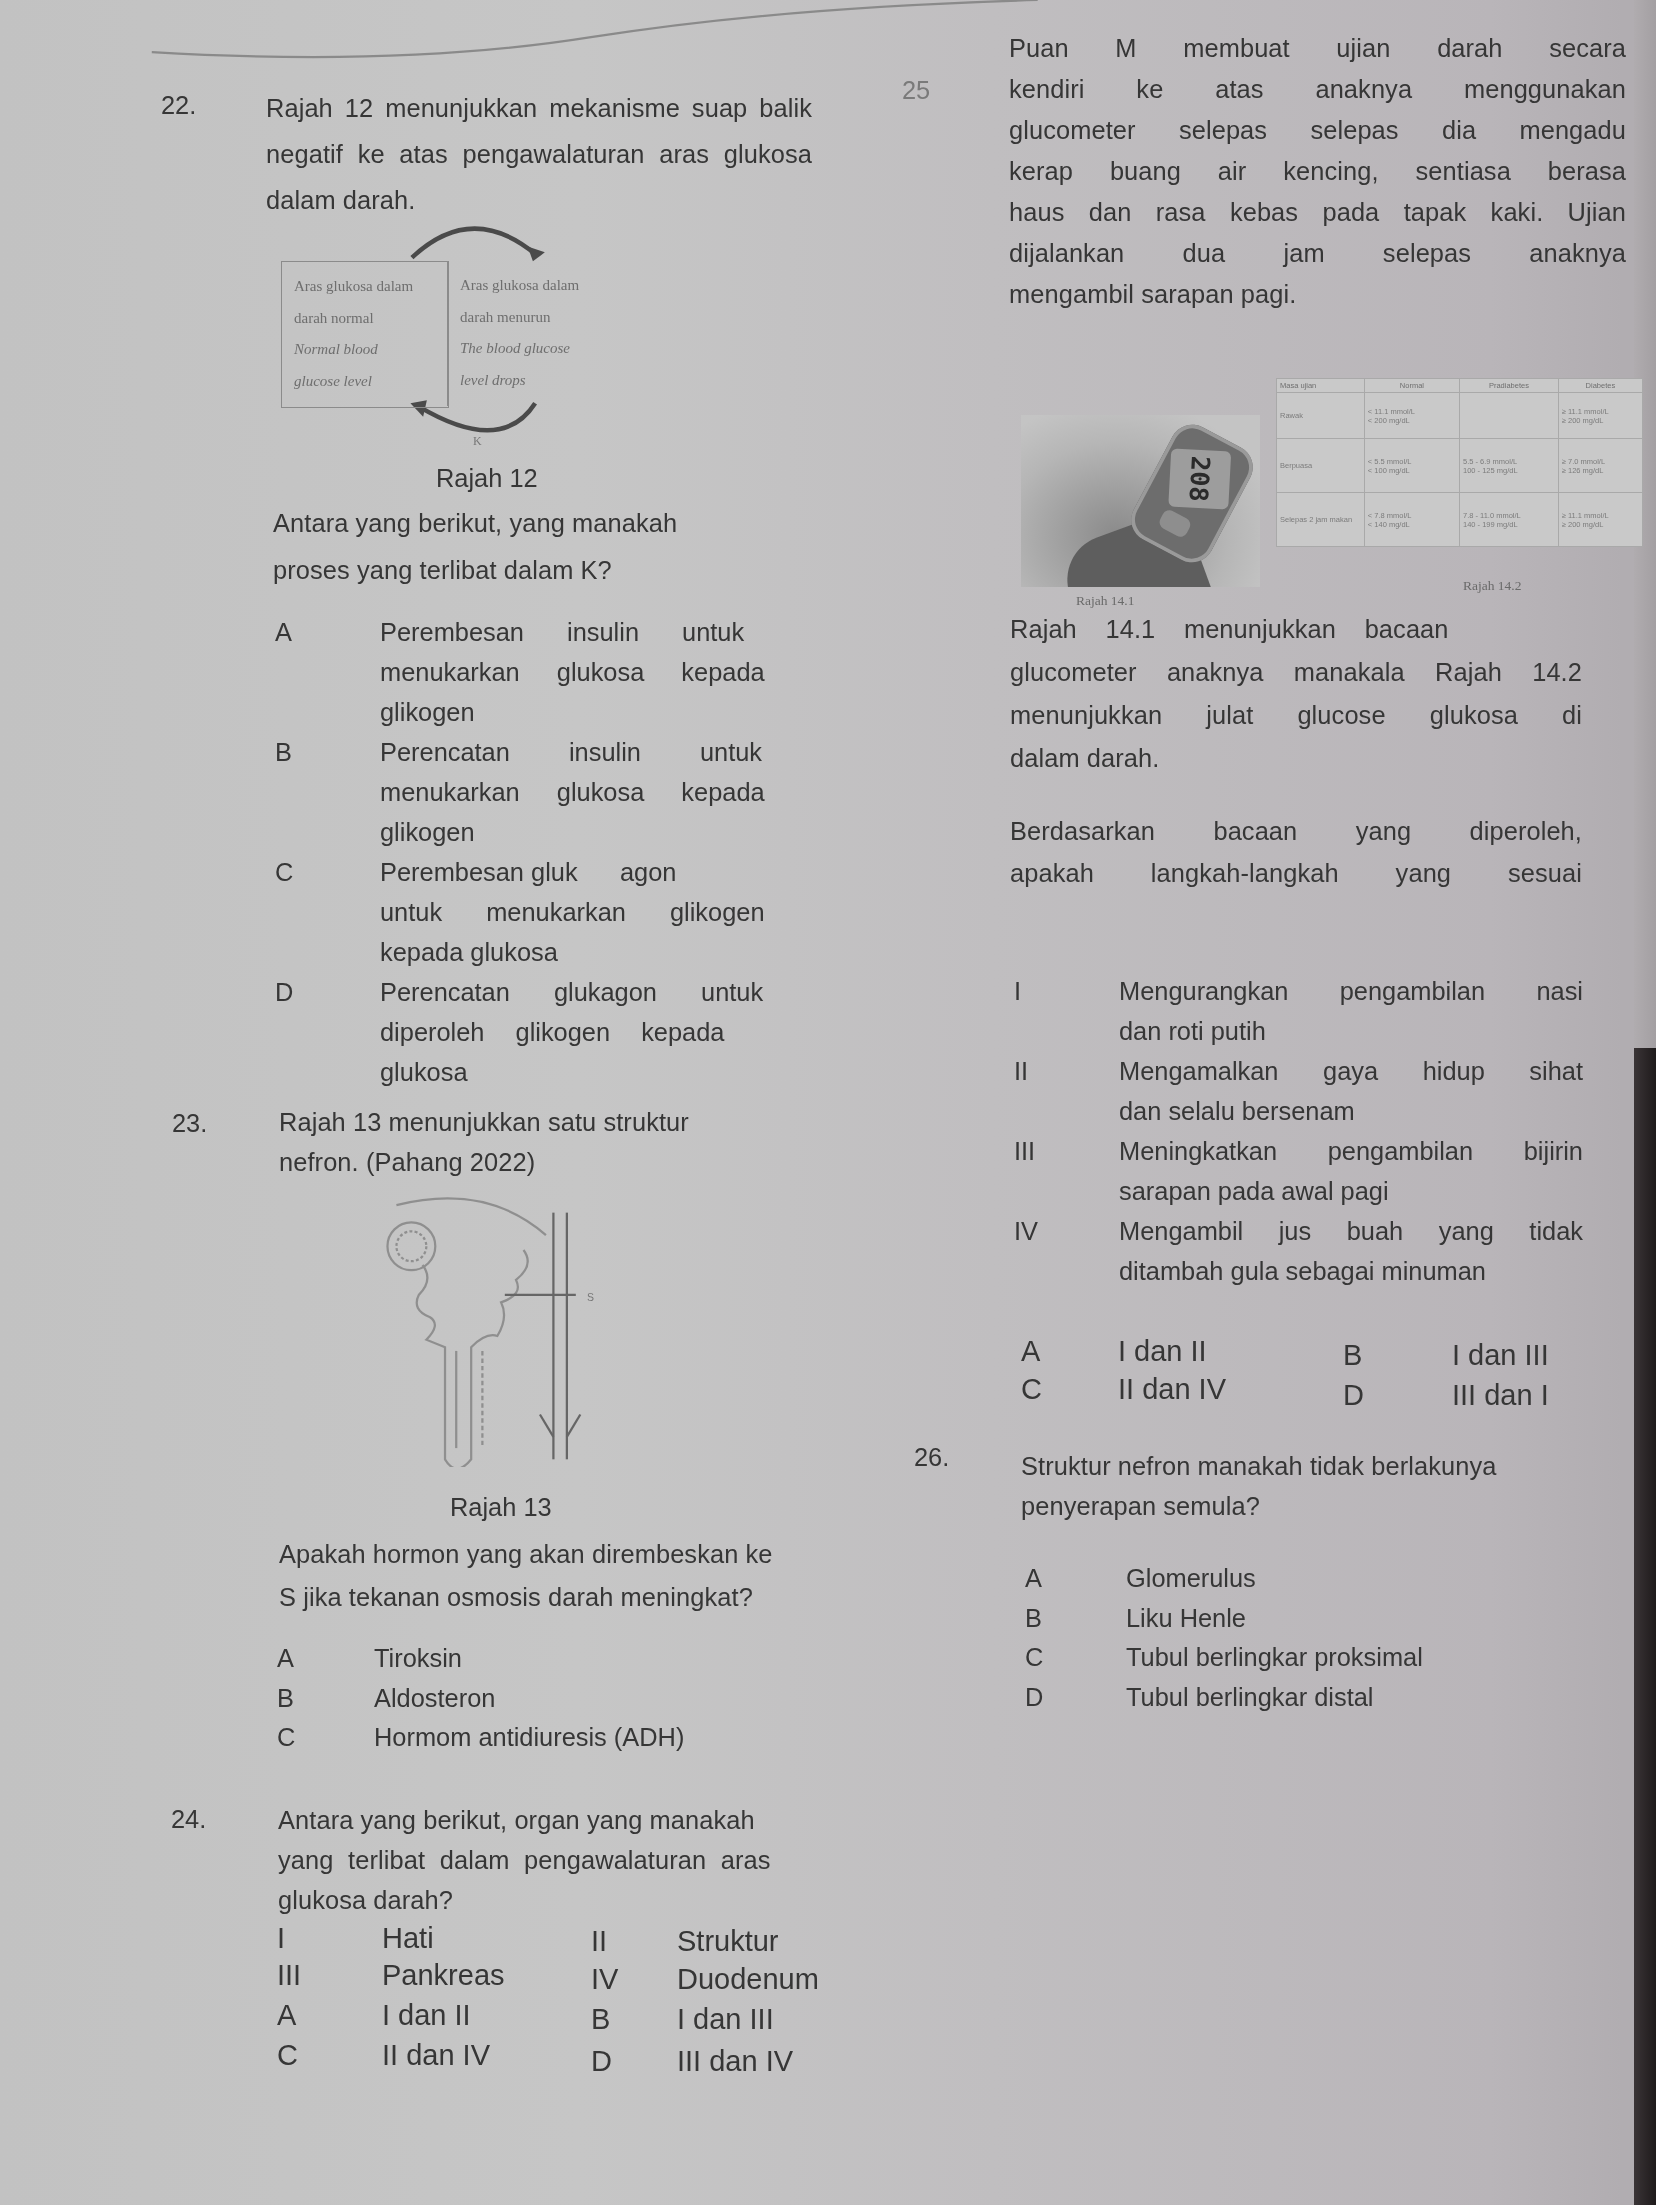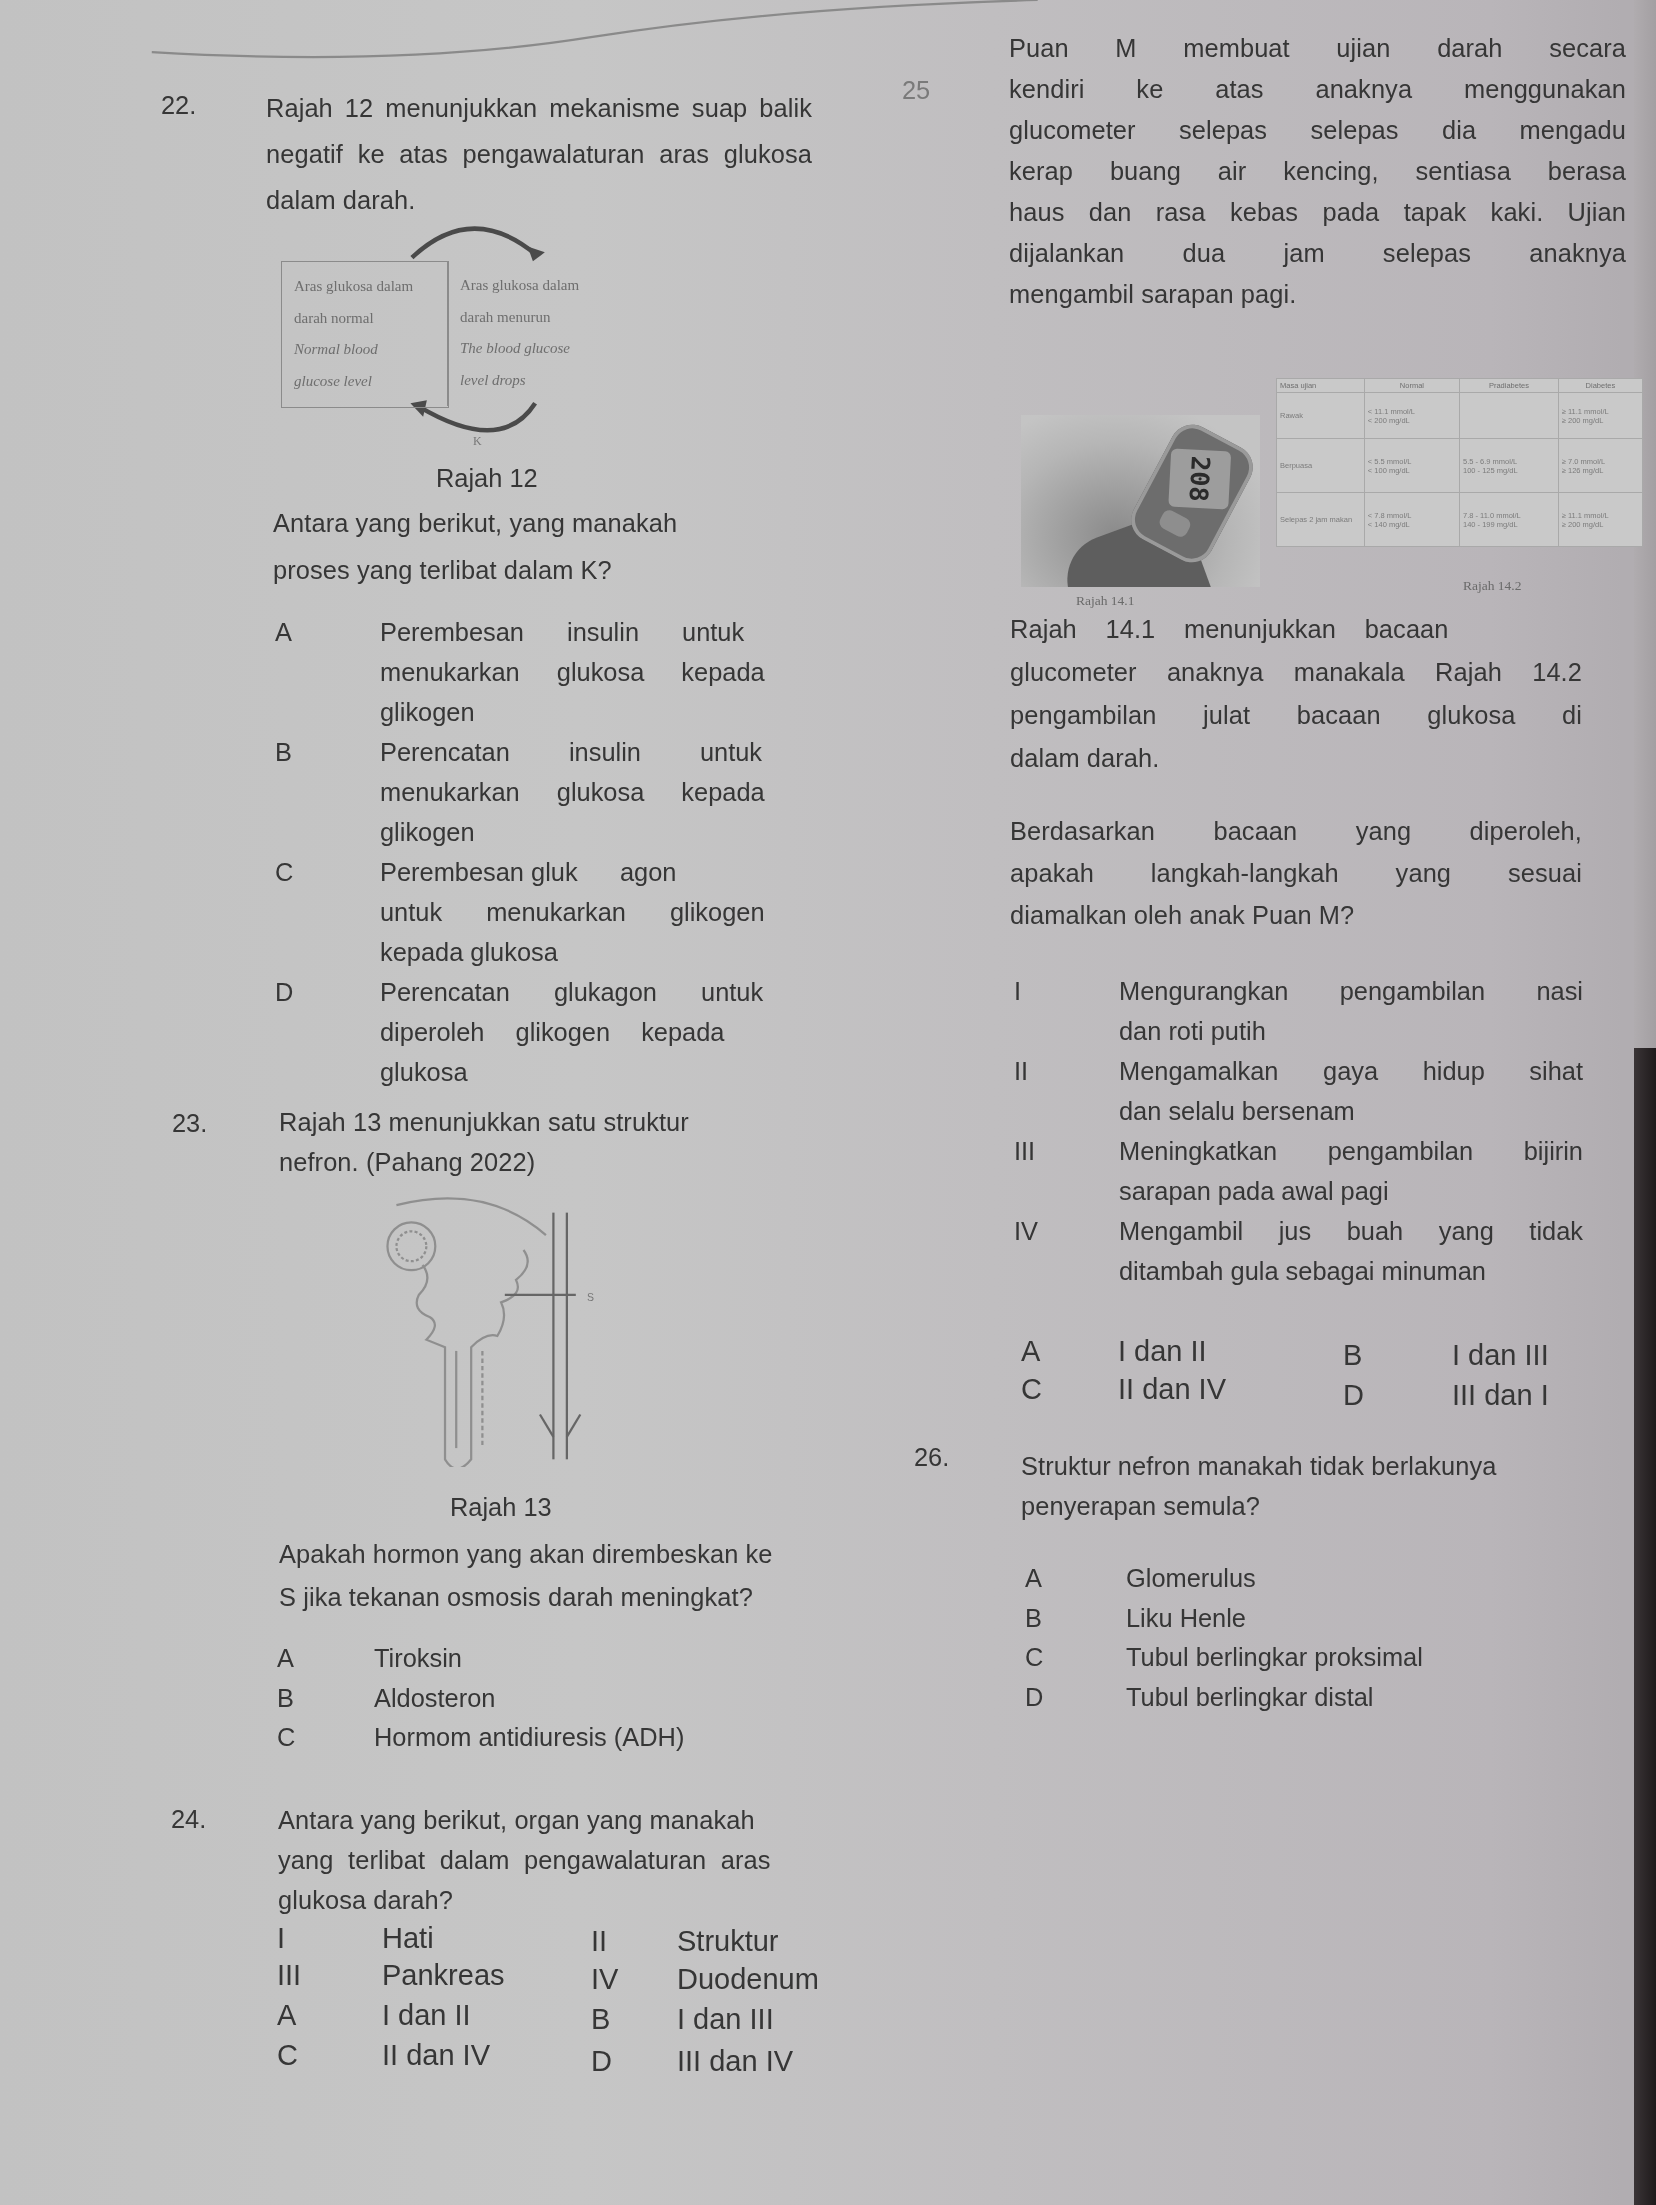--- a/index.html
+++ b/index.html
@@ -297,28 +297,27 @@
         <td style="white-space:pre-line;">≥ 11.1 mmol/L
 ≥ 200 mg/dL</td>
       </tr>
     </tbody>
   </table>
   <div class="small-cap" style="left:1463px; top:578px;">Rajah 14.2</div>
 
   <div class="abs txt" style="left:1010px; top:608px; width:572px; line-height:43px;">
     <div style="white-space:pre;">Rajah    14.1    menunjukkan    bacaan</div>
     <div class="just" style="text-align-last:justify;">glucometer anaknya manakala Rajah 14.2</div>
-    <div class="just" style="text-align-last:justify;">pengambilan julat bacaan glukosa di</div>
+    <div class="just" style="text-align-last:justify;">menunjukkan julat glucose glukosa di</div>
     <div>dalam darah.</div>
   </div>
 
   <div class="abs txt" style="left:1010px; top:810px; width:572px; line-height:42px;">
     <div class="just" style="text-align-last:justify;">Berdasarkan bacaan yang diperoleh,</div>
     <div class="just" style="text-align-last:justify;">apakah langkah-langkah yang sesuai</div>
-    <div>diamalkan oleh anak Puan M?</div>
   </div>
 
   <div class="abs" style="left:1014px; top:971px; width:569px; font-size:25.4px; line-height:40px;">
     <div style="display:flex;">
       <span style="width:105px;">I</span>
       <span style="flex:1;">
         <div class="just" style="text-align-last:justify;">Mengurangkan pengambilan nasi</div>
         <div>dan roti putih</div>
       </span>
     </div>

